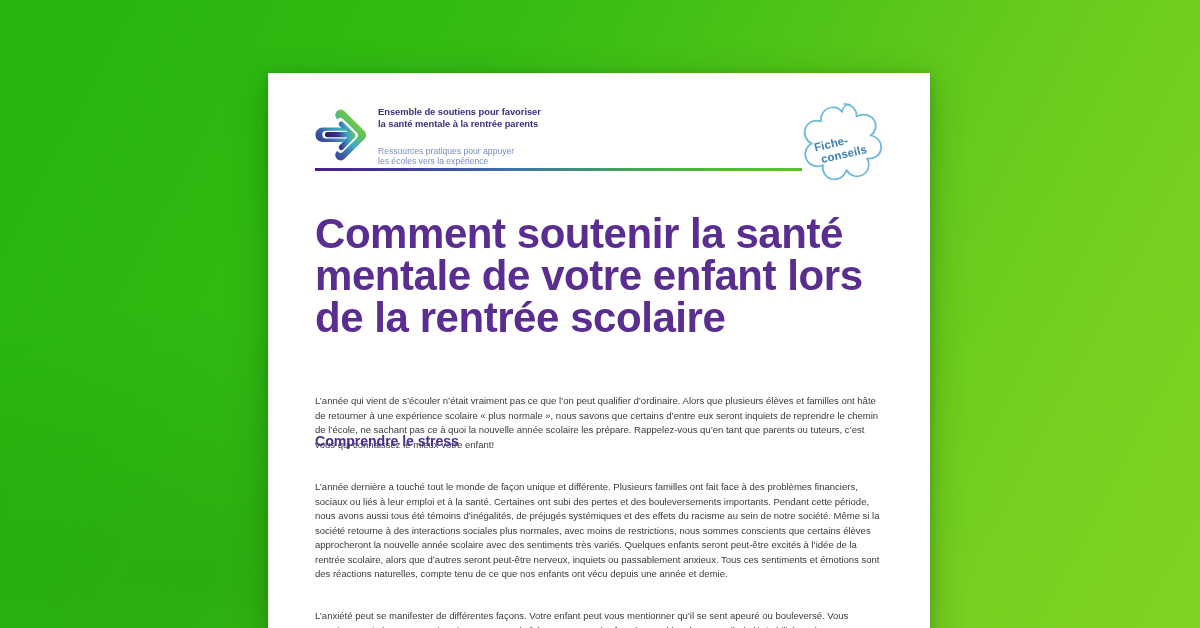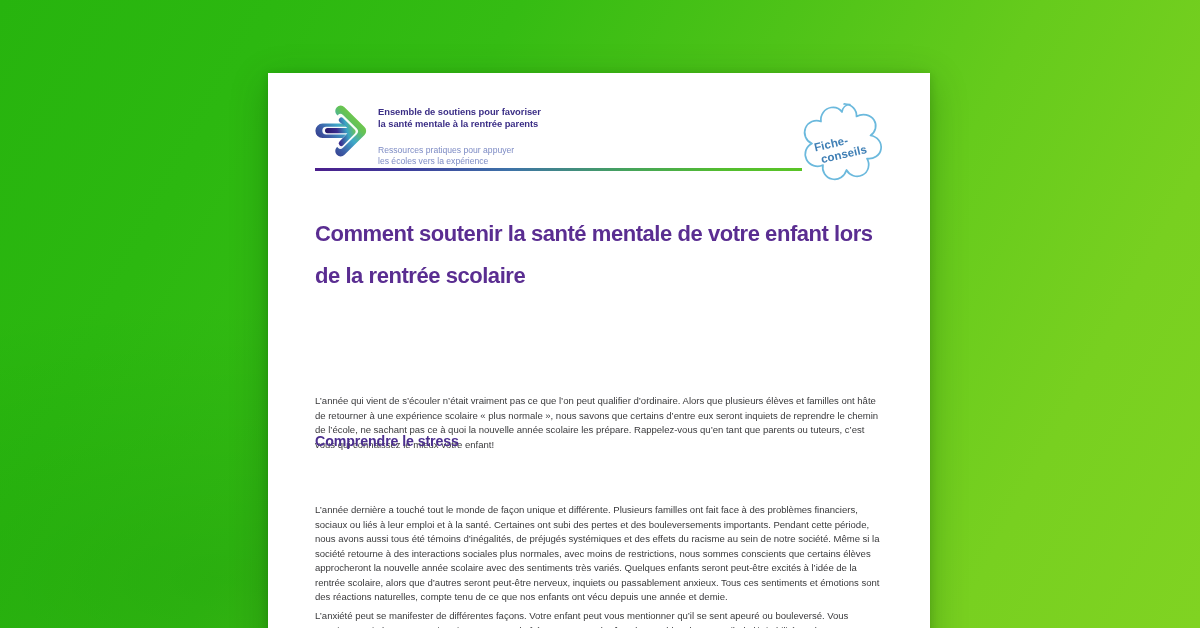--- a/index.html
+++ b/index.html
@@ -56,21 +56,21 @@
   }
 
   
   #brand-header {
     position: absolute;
     left: 47px;
     top: 28px;
     width: 570px;
     height: 66px;
     display: flex;
-    align-items: flex-start;
+    align-items: center;
   }
 
   #brand-logo-mark {
     width: 56px;
     height: 56px;
     flex: 0 0 56px;
     margin-top: 2px;
     margin-left: -2px;
   }
 
@@ -131,21 +131,21 @@
     letter-spacing: 0.1px;
   }
   .flower-label .l2 { display: block; margin-left: 4px; }
 
   
   #page-title {
     position: absolute;
     left: 47px;
     top: 140px;
     width: 560px;
-    font-size: 22px;
+    font-size: 42px;
     font-weight: bold;
     color: #5A2D91;
     line-height: 42px;
     letter-spacing: -0.45px;
   }
 
   
   .body-para {
     position: absolute;
     left: 47px;
@@ -160,21 +160,21 @@
   #para-intro   { top: 285px; }
   #section-h2 {
     position: absolute;
     left: 47px;
     top: 360px;
     font-size: 14.2px;
     font-weight: bold;
     color: #4B2E8E;
     letter-spacing: -0.1px;
   }
-  #para-stress  { top: 394px; }
+  #para-stress  { top: 371px; }
   #para-anxiety { top: 500px; }
 </style>
 </head>
 <body>
 
 <div id="backdrop"></div>
 
 <div id="doc">
   <div class="doc-inner">
 

